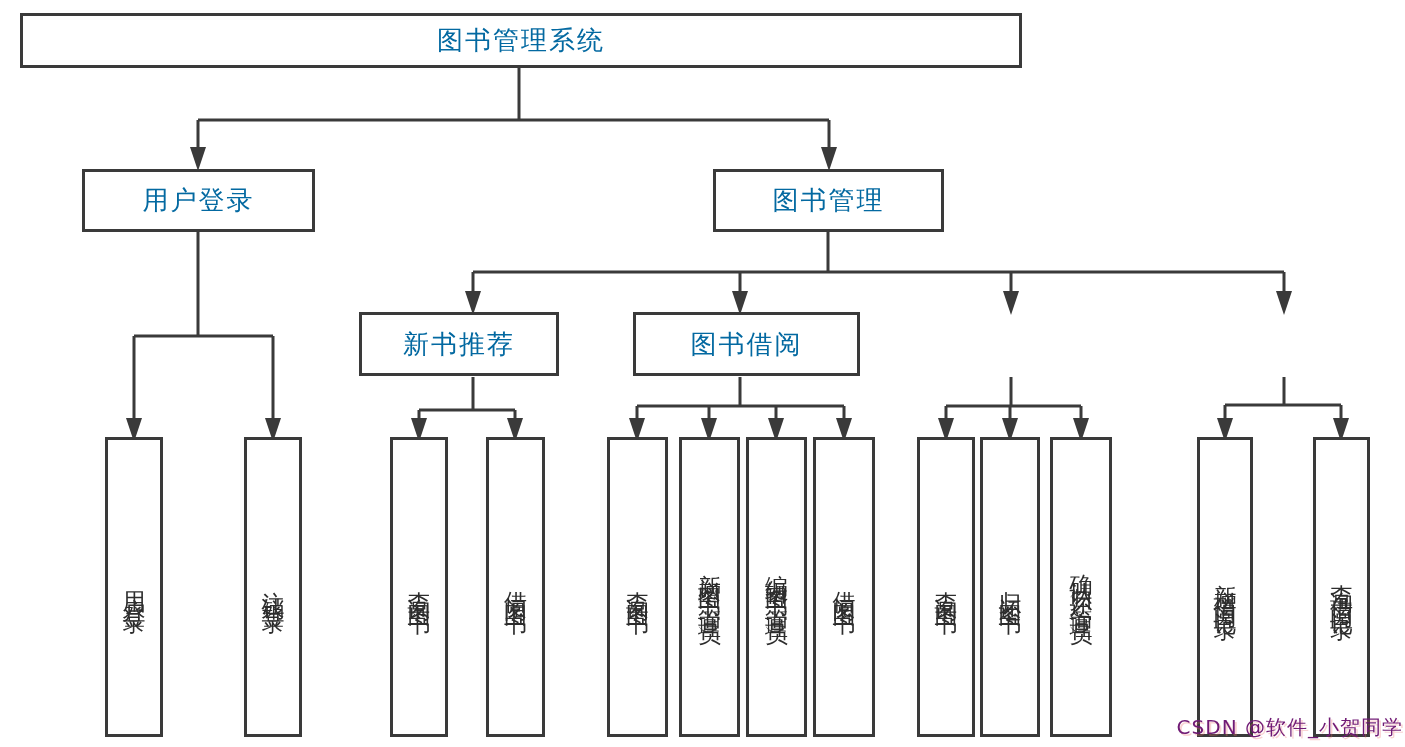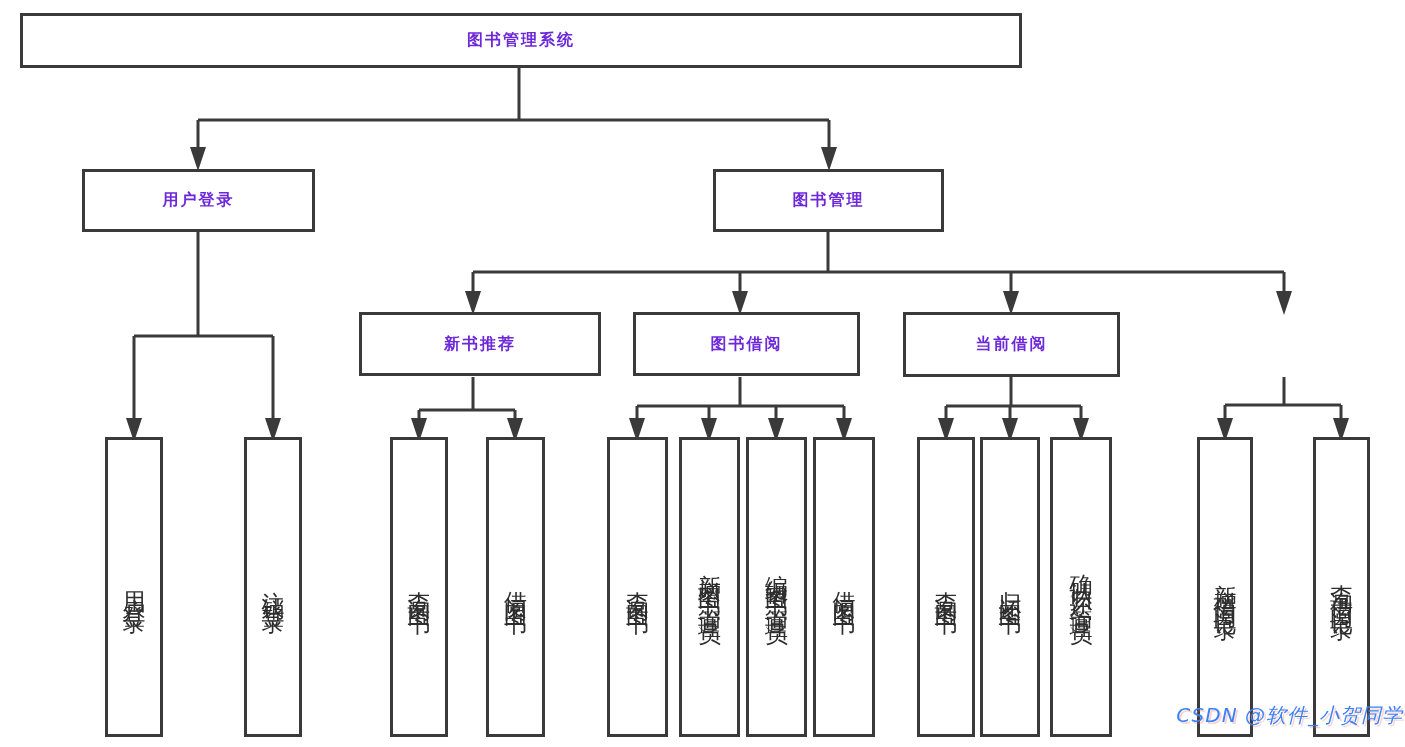--- a/index.html
+++ b/index.html
@@ -20,46 +20,44 @@
     position: absolute;
     background: #ffffff;
     border: 3px solid #3a3a3a;
     box-sizing: border-box;
     display: flex;
     align-items: center;
     justify-content: center;
     z-index: 2;
   }
   .hlabel {
-    font-size: 16px;
-    color: #6d28d9;
+    font-size: 26px;
+    color: #0369a1;
     letter-spacing: 2px;
     white-space: nowrap;
-    font-weight: bold;
   }
   .vlabel {
     writing-mode: vertical-rl;
     text-orientation: mixed;
     font-size: 23px;
     color: #2d2d2d;
     letter-spacing: 7px;
     line-height: 1;
     white-space: nowrap;
   }
   .watermark {
     position: absolute;
     right: 2px;
-    bottom: 18px;
+    bottom: 6px;
     font-size: 20px;
-    color: #3b82f6;
+    color: #701a75;
     text-shadow: 2px 2px 0 rgba(235, 110, 110, 0.30);
     z-index: 3;
     white-space: nowrap;
     letter-spacing: 1px;
-    font-style: italic;
   }
 </style>
 </head>
 <body>
 
 <div class="canvas">
 
   <svg class="connectors" width="1405" height="747" viewBox="0 0 1405 747">
     <g stroke="#3a3a3a" stroke-width="3" fill="none">
       <path d="M519 68 V120 M198 120 H829 M198 120 V150 M829 120 V150"></path>
@@ -97,28 +95,25 @@
     <span class="hlabel">图书管理系统</span>
   </div>
 
   <div class="node" style="left:82px; top:169px; width:233px; height:63px;">
     <span class="hlabel">用户登录</span>
   </div>
   <div class="node" style="left:713px; top:169px; width:231px; height:63px;">
     <span class="hlabel">图书管理</span>
   </div>
 
-  <div class="node" style="left:359px; top:312px; width:242px; height:64px;">
+  <div class="node" style="left:359px; top:312px; width:200px; height:64px;">
     <span class="hlabel">新书推荐</span>
   </div>
   <div class="node" style="left:633px; top:312px; width:227px; height:64px;">
     <span class="hlabel">图书借阅</span>
-  </div>
-  <div class="node" style="left:903px; top:312px; width:217px; height:65px;">
-    <span class="hlabel">当前借阅</span>
   </div>
 
   <div class="node" style="left:105px; top:437px; width:58px; height:300px;">
     <span class="vlabel">用户登录</span>
   </div>
   <div class="node" style="left:244px; top:437px; width:58px; height:300px;">
     <span class="vlabel">注销登录</span>
   </div>
 
   <div class="node" style="left:390px; top:437px; width:58px; height:300px;">

